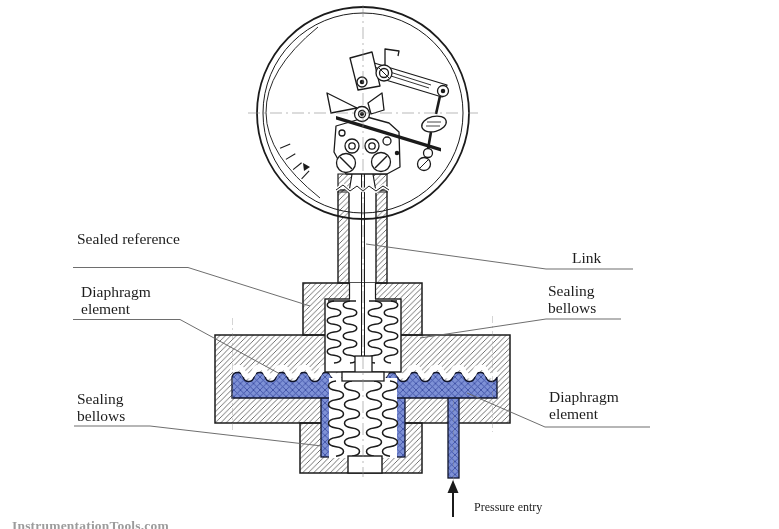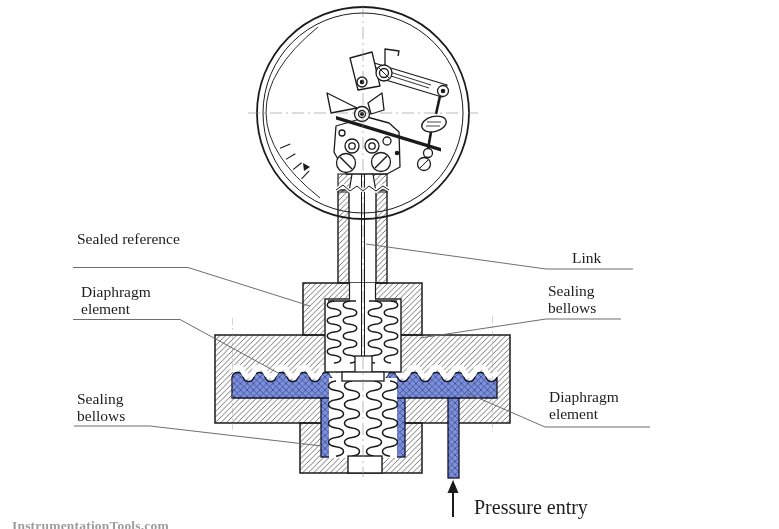--- a/index.html
+++ b/index.html
@@ -2,21 +2,21 @@
 <html><head>
 <meta charset="utf-8">
 <style>
   html,body{margin:0;padding:0;background:#fff;}
   .stage{position:relative;width:734px;height:529px;background:#ffffff;overflow:hidden;
          font-family:Liberation Serif, serif;}
   .stage svg{position:absolute;left:0;top:0;}
   .lbl{position:absolute;font-size:15.5px;line-height:17px;color:#1d1d1d;white-space:nowrap;}
   .lbl .ln{display:block;}
   .watermark{position:absolute;font-size:13.5px;font-weight:bold;color:#9c9c9c;letter-spacing:.2px;}
-  .entry{font-size:20px;}
+  .entry{font-size:12px;}
 </style>
 </head>
 <body>
 
 <div class="stage">
 
 <svg width="779" height="529" viewBox="0 0 779 529">
   <defs>
     <pattern id="hatch" width="5.5" height="5.5" patternUnits="userSpaceOnUse">
       <path d="M0 5.5 L5.5 0" stroke="#454545" stroke-width="0.75" fill="none"></path>

